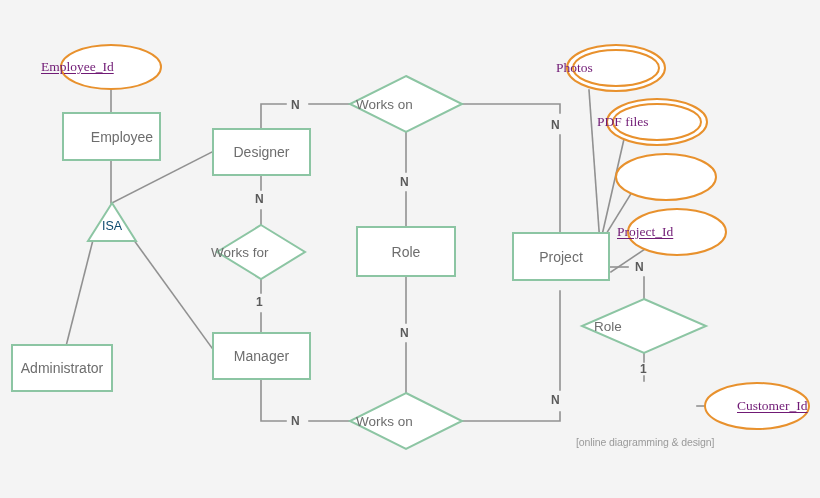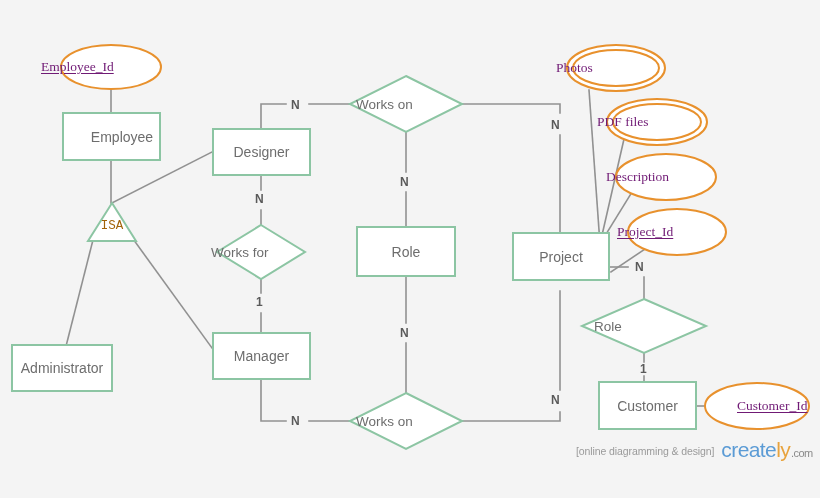--- a/index.html
+++ b/index.html
@@ -59,24 +59,23 @@
   }
   .rel-label {
     position: absolute;
     color: #6d6d6d;
     font-size: 13.5px;
     white-space: nowrap;
     text-align: left;
   }
   .isa-label {
     position: absolute;
-    color: #a16207;
+    color: #0c4a6e;
     font-size: 12.5px;
     white-space: nowrap;
-    font-family: Liberation Mono, monospace;
   }
   #watermark {
     position: absolute;
     left: 576px;
     top: 436px;
     display: flex;
     align-items: baseline;
     white-space: nowrap;
   }
   #watermark .wm-tag {
@@ -195,41 +194,37 @@
   </div>
 
   <div class="node entity" style="left:356px; top:226px; width:100px; height:51px;">
     <span>Role</span>
   </div>
 
   <div class="node entity" style="left:512px; top:232px; width:98px;  height:49px;">
     <span>Project</span>
   </div>
 
-  <div class="node entity" style="left:598px; top:381px; width:99px;  height:49px;">
-    <span>Customer</span>
-  </div>
 
   <div class="rel-label" style="left:356px; top:97px;  width:100px;">Works on</div>
 
   <div class="rel-label" style="left:211px; top:245px; width:100px;">Works for</div>
 
   <div class="rel-label" style="left:356px; top:414px; width:100px;">Works on</div>
 
   <div class="rel-label" style="left:594px; top:319px; width:100px;">Role</div>
 
   <div class="isa-label" style="left:87px; top:219px; width:50px; text-align:center;">ISA</div>
 
   <div class="attr-label attr-key" style="left:41px;  top:59px;  width:140px;">Employee_Id</div>
 
   <div class="attr-label" style="left:556px; top:60px;  width:120px;">Photos</div>
 
   <div class="attr-label" style="left:597px; top:114px; width:120px;">PDF files</div>
 
-  <div class="attr-label" style="left:606px; top:169px; width:120px;">Description</div>
 
   <div class="attr-label attr-key" style="left:617px; top:224px; width:120px;">Project_Id</div>
 
   <div class="attr-label attr-key" style="left:697px; top:398px; width:120px;padding-left:40px;">Customer_Id</div>
 
   <div class="card" style="left:291px; top:98px;">N</div>
 
   <div class="card" style="left:551px; top:118px;">N</div>
 
   <div class="card" style="left:400px; top:175px;">N</div>
@@ -243,18 +238,15 @@
   <div class="card" style="left:400px; top:326px;">N</div>
 
   <div class="card" style="left:551px; top:393px;">N</div>
 
   <div class="card" style="left:635px; top:260px;">N</div>
 
   <div class="card" style="left:640px; top:362px;">1</div>
 
   <div id="watermark">
     <span class="wm-tag">[online diagramming &amp; design]</span>
-    <span class="wm-brand">
-      <span class="wm-create">create</span><span class="wm-ly">ly</span><span class="wm-dotcom">.com</span>
-    </span>
   </div>
 
 </div>
 
 </body></html>

